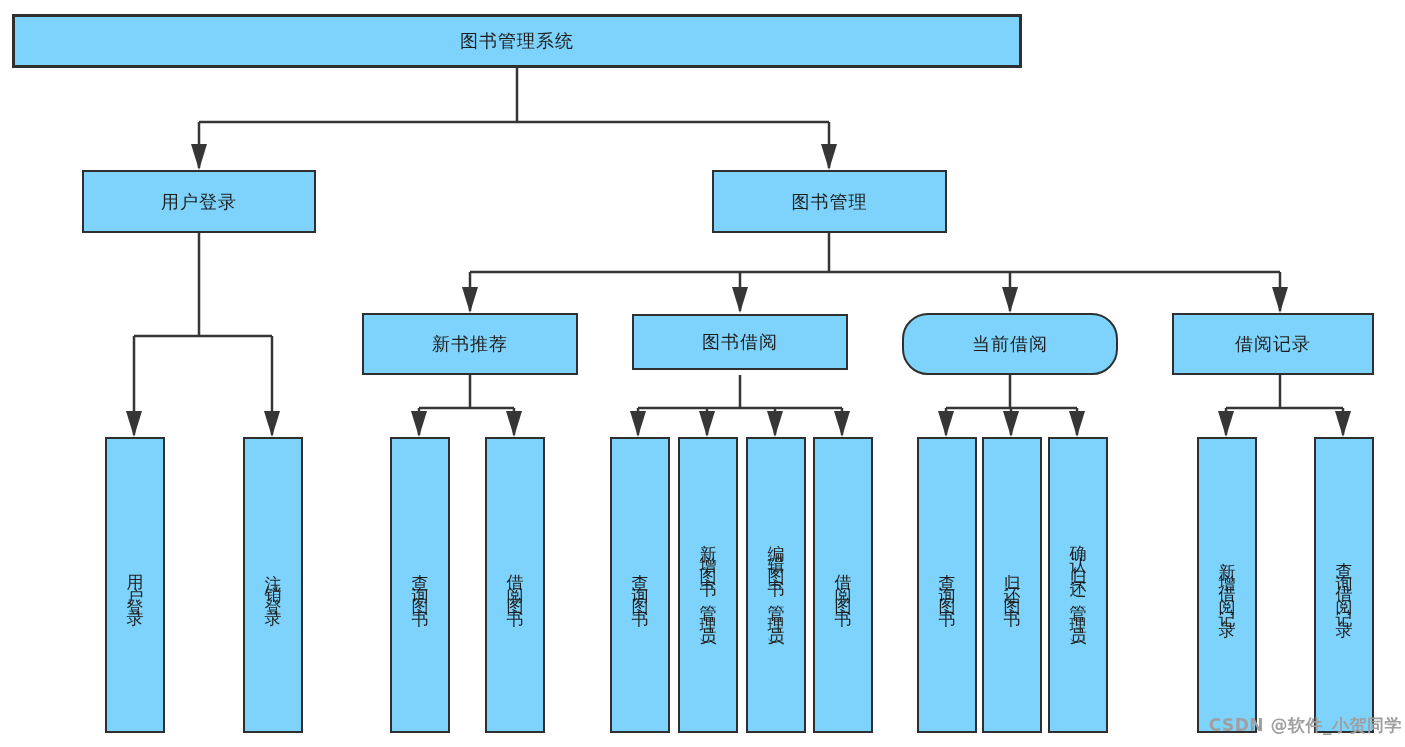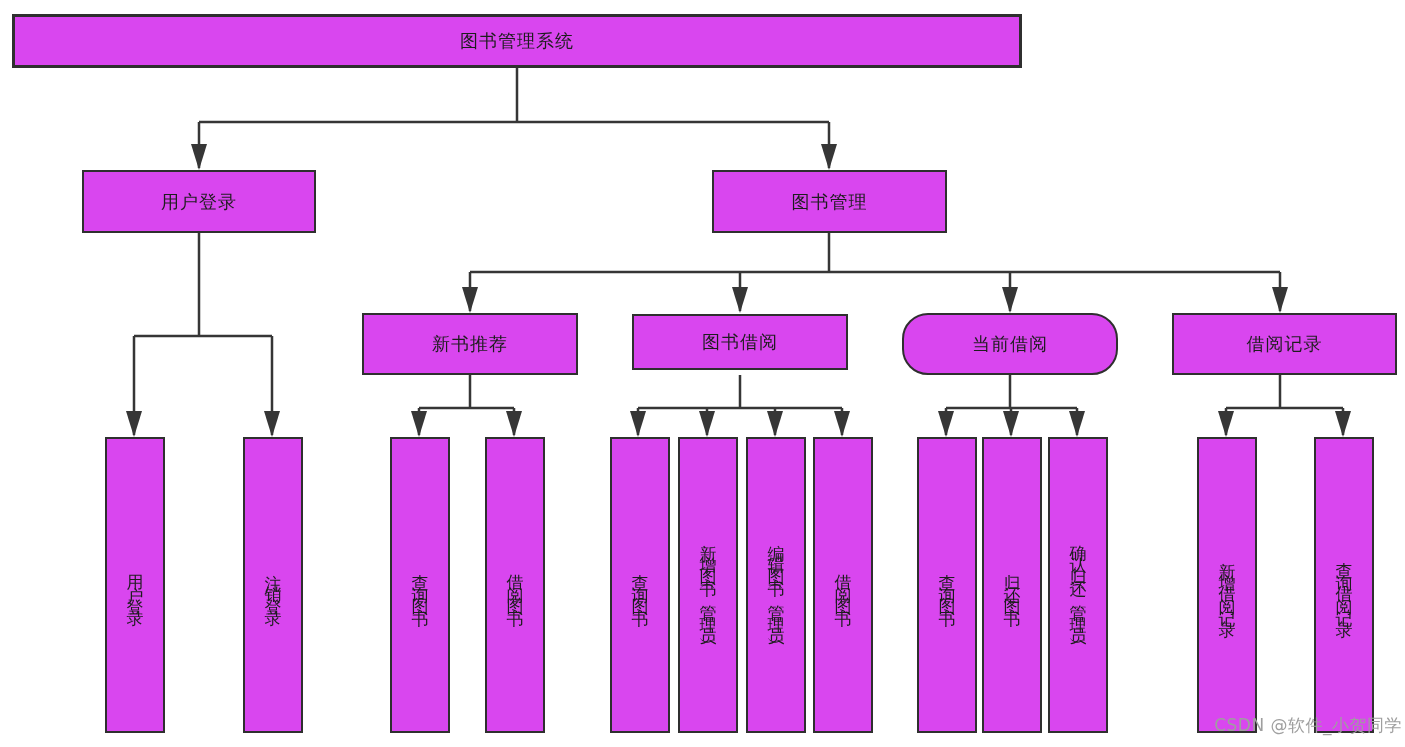--- a/index.html
+++ b/index.html
@@ -2,52 +2,52 @@
 <html><head>
 <meta charset="utf-8">
 <style>
   html,body { margin:0; padding:0; background:#ffffff; }
   .canvas {
     position:relative; width:1405px; height:747px; background:#ffffff;
     font-family:"DejaVu Sans","Liberation Sans",sans-serif; overflow:hidden;
   }
   svg.connectors { position:absolute; left:0; top:0; width:1405px; height:747px; }
   .box {
-    position:absolute; box-sizing:border-box; background:#d946ef;
+    position:absolute; box-sizing:border-box; background:#7dd3fc;
     border:2.5px solid #2f2f2f; display:flex; align-items:center; justify-content:center;
     color:#1d1d1d; font-size:18px; text-align:center; letter-spacing:1px; z-index:2;
   }
   #n-root        { left:12px;  top:14px;  width:1010px; height:54px; border-width:3px; }
   #n-user-login  { left:82px;  top:170px; width:234px;  height:63px; }
   #n-book-mgmt   { left:712px; top:170px; width:235px;  height:63px; }
   #n-new-rec     { left:362px; top:313px; width:216px;  height:62px; }
   #n-book-borrow { left:632px; top:306px; width:216px;  height:56px;margin-top:8px; }
   #n-cur-borrow  { left:902px; top:313px; width:216px;  height:62px;border-radius:26px; }
-  #n-records     { left:1172px;top:313px; width:225px;  height:62px; }
+  #n-records     { left:1172px;top:313px; width:202px;  height:62px; }
   .leaf { top:437px; width:60px; height:296px; font-size:17px; letter-spacing:0; }
   .leaf .lbl {
     writing-mode:vertical-rl; text-orientation:mixed;
     letter-spacing:12px; line-height:1;
   }
   #l-user-login { left:105px; }
   #l-logout     { left:243px; }
   #l-query1     { left:390px; }
   #l-borrow1    { left:485px; }
   #l-query2     { left:610px; }
   #l-add-book   { left:678px; }
   #l-edit-book  { left:746px; }
   #l-borrow2    { left:813px; }
   #l-query3     { left:917px; }
   #l-return     { left:982px; }
   #l-confirm    { left:1048px; }
   #l-add-rec    { left:1197px; }
   #l-query-rec  { left:1314px; }
   .watermark {
     position:absolute; right:3px; top:714px; z-index:3;
-    color:#9f9f9f; font-size:17px; letter-spacing:0.5px; white-space:nowrap;
+    color:#9f9f9f; font-size:17px; letter-spacing:0.5px; white-space:nowrap;font-weight:bold;
   }
 </style>
 </head>
 <body>
 
 <div class="canvas">
 
   <svg class="connectors" viewBox="0 0 1405 747" xmlns="http://www.w3.org/2000/svg">
     <g stroke="#363636" stroke-width="2.5" fill="none">
       <path d="M517 68 V122 M199 122 H829 M199 122 V168 M829 122 V168"></path>

